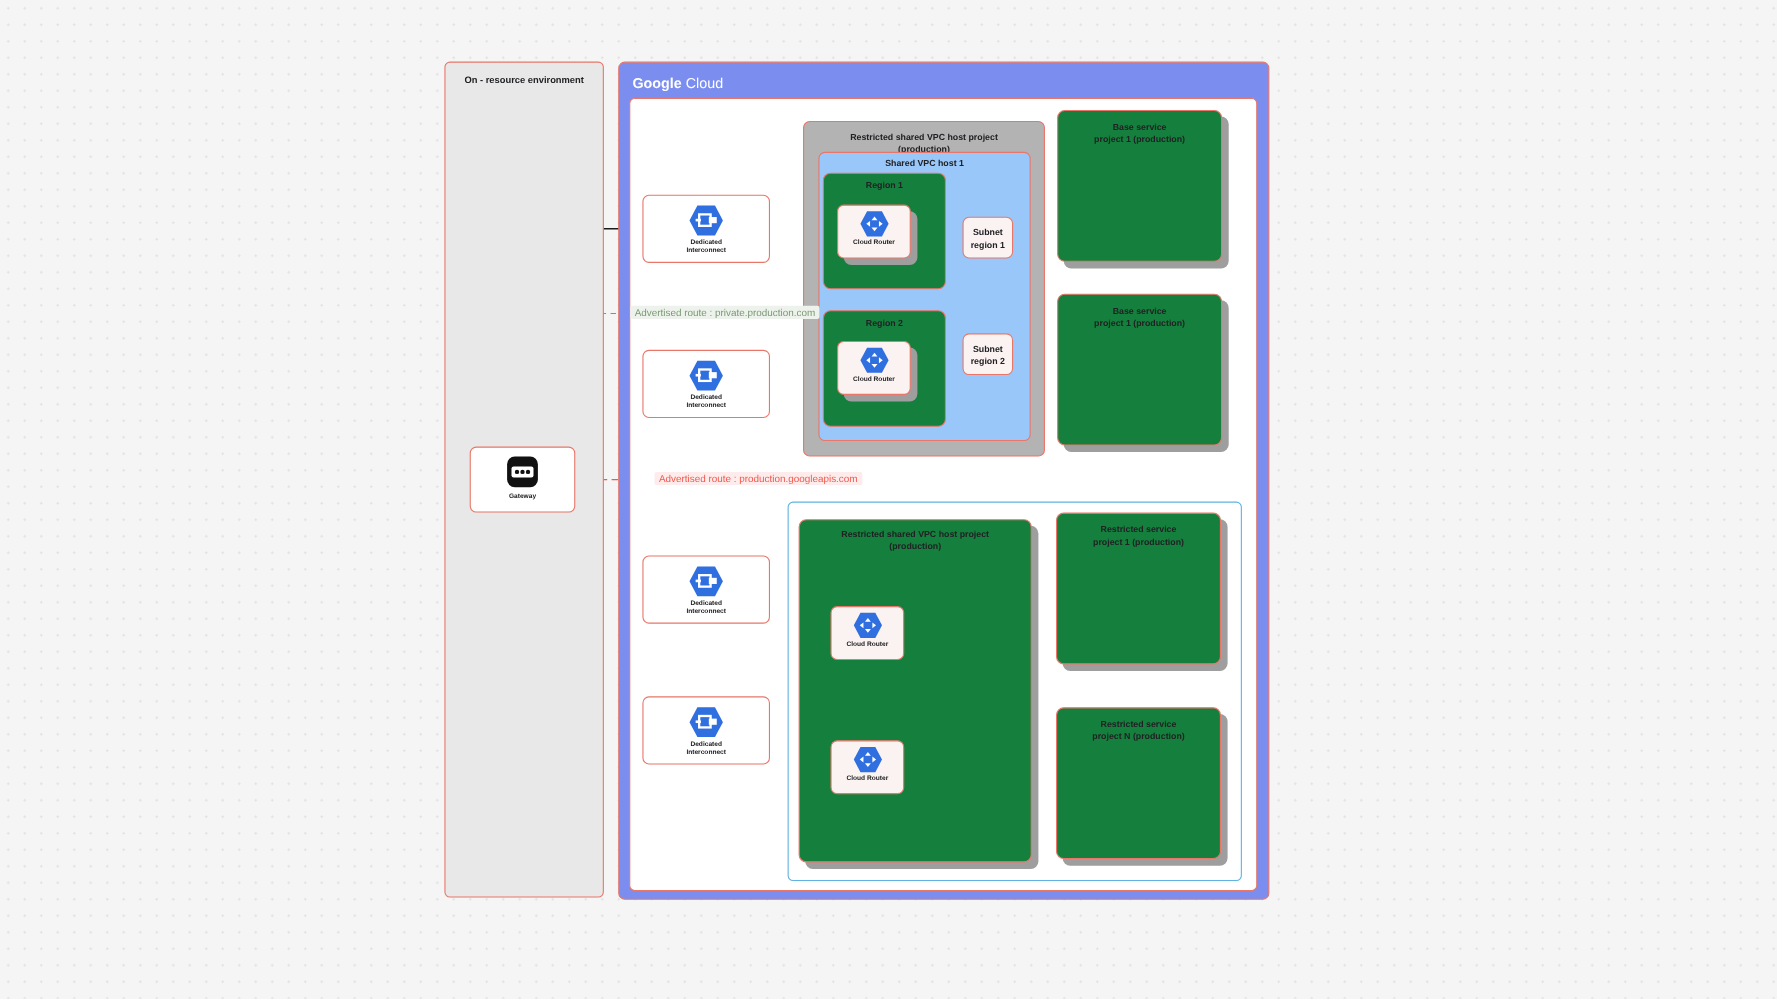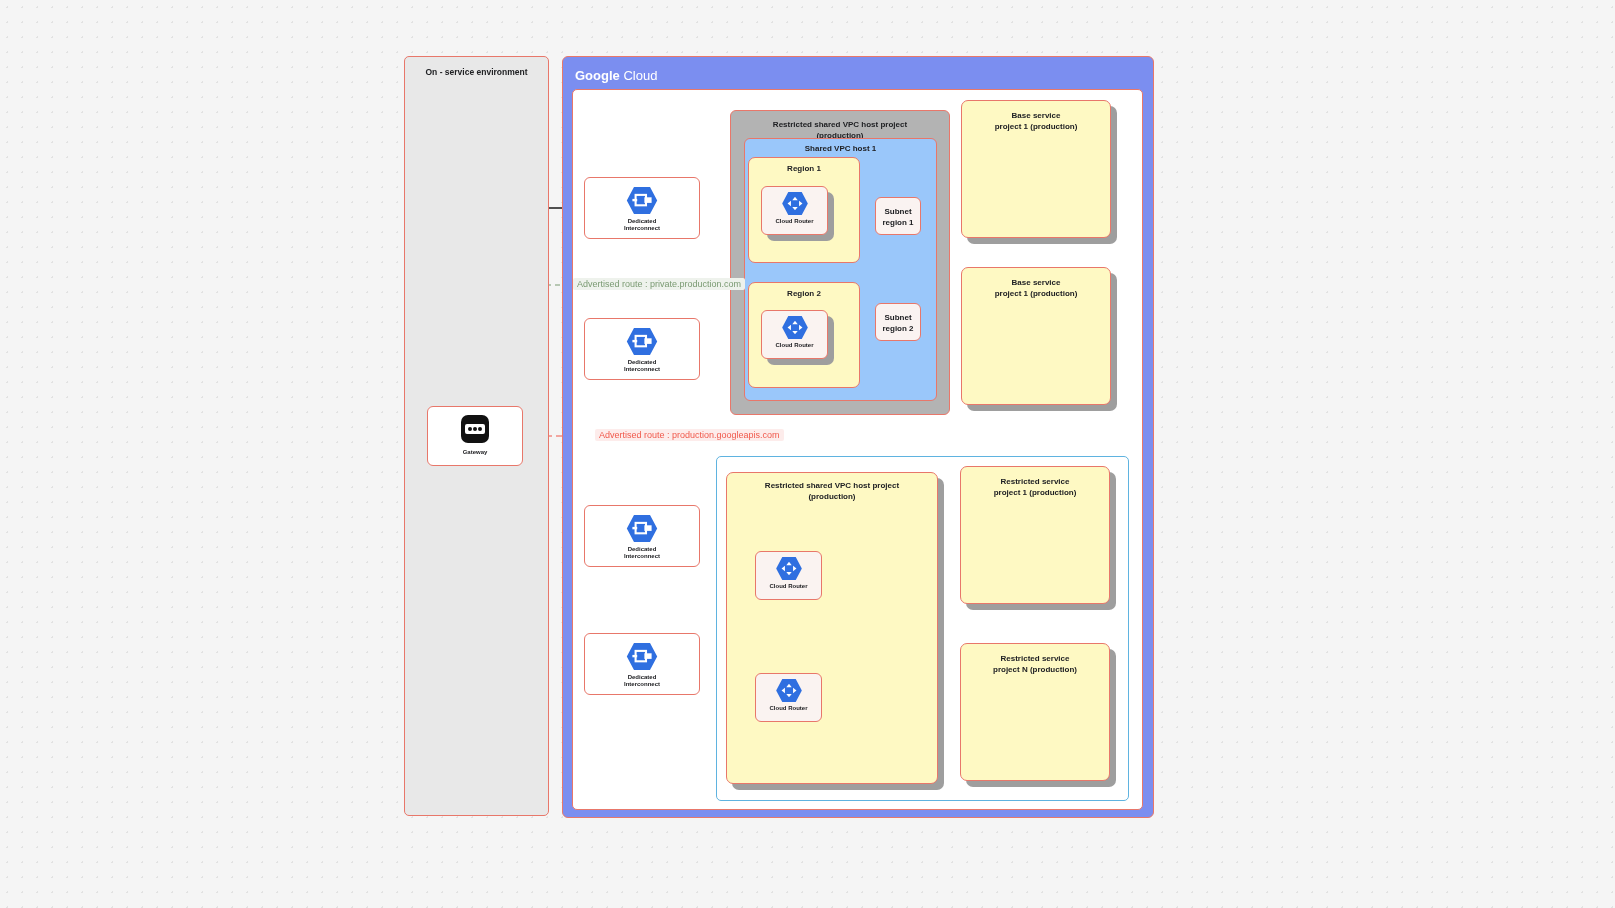--- a/index.html
+++ b/index.html
@@ -38,21 +38,21 @@
   }
 
   
   .stack{position:absolute;}
   .stack::before{
     content:"";position:absolute;left:6px;top:6px;width:100%;height:100%;
     background:#9e9e9e;border-radius:7px;z-index:0;
   }
   .stack > .card{position:relative;z-index:1;width:100%;height:100%;box-sizing:border-box;}
 
-  .gray-card{background:#fef9c3;border:1.5px solid #e8776a;border-radius:7px;text-decoration:underline;}
+  .gray-card{background:#15803d;border:1.5px solid #e8776a;border-radius:7px;text-decoration:underline;}
   .blue-card{background:#9ac7fa;border:1.5px solid #e8776a;border-radius:6px;}
   .white-card{background:#ffffff;border:1.5px solid #e8776a;border-radius:6px;}
   .cream-card{background:#faf3f1;border:1.5px solid #e8776a;border-radius:6px;padding-left:44px;}
 
   .hdr{
     position:absolute;left:0;width:100%;text-align:center;
     font-size:8px;font-weight:bold;color:#202124;line-height:1.35;
   }
 
   
@@ -104,21 +104,21 @@
   <path d="M699,664 L722,664 L722,636" stroke="#555" stroke-width="1.2" fill="none"></path>
   <path d="M722,636 L741,636" stroke="#555" stroke-width="1.2" fill="none" marker-end="url(#arrBlack)"></path>
 
   <path d="M796,245 L796,292" stroke="#7a9a72" stroke-width="1.1" stroke-dasharray="5,4" fill="none"></path>
   <path d="M796,292 L740,292 L740,285 L478,285 L478,412" stroke="#7a9a72" stroke-width="1.1" stroke-dasharray="5,4" fill="none" marker-end="url(#arrGreen)"></path>
 
   <path d="M790,568 L790,436 L535,436" stroke="#f0594c" stroke-width="1.2" stroke-dasharray="6,4" fill="none" marker-end="url(#arrRed)"></path>
 </svg>
 
 <div class="abs" id="onprem">
-  <div class="ttl">On - service
+  <div class="ttl">On - resource
 environment</div>
 </div>
 
 <div class="abs white-card" style="left:427px;top:406px;width:96px;height:60px;">
   <div class="icon" style="top:8px;width:28px;height:28px;background:#111;border-radius:7px;">
     <div style="position:absolute;left:4px;top:9px;width:20px;height:10px;background:#fff;border-radius:2px;"></div>
     <div style="position:absolute;left:7px;top:12px;width:4px;height:4px;background:#111;border-radius:50%;"></div>
     <div style="position:absolute;left:12px;top:12px;width:4px;height:4px;background:#111;border-radius:50%;"></div>
     <div style="position:absolute;left:17px;top:12px;width:4px;height:4px;background:#111;border-radius:50%;"></div>
   </div>

